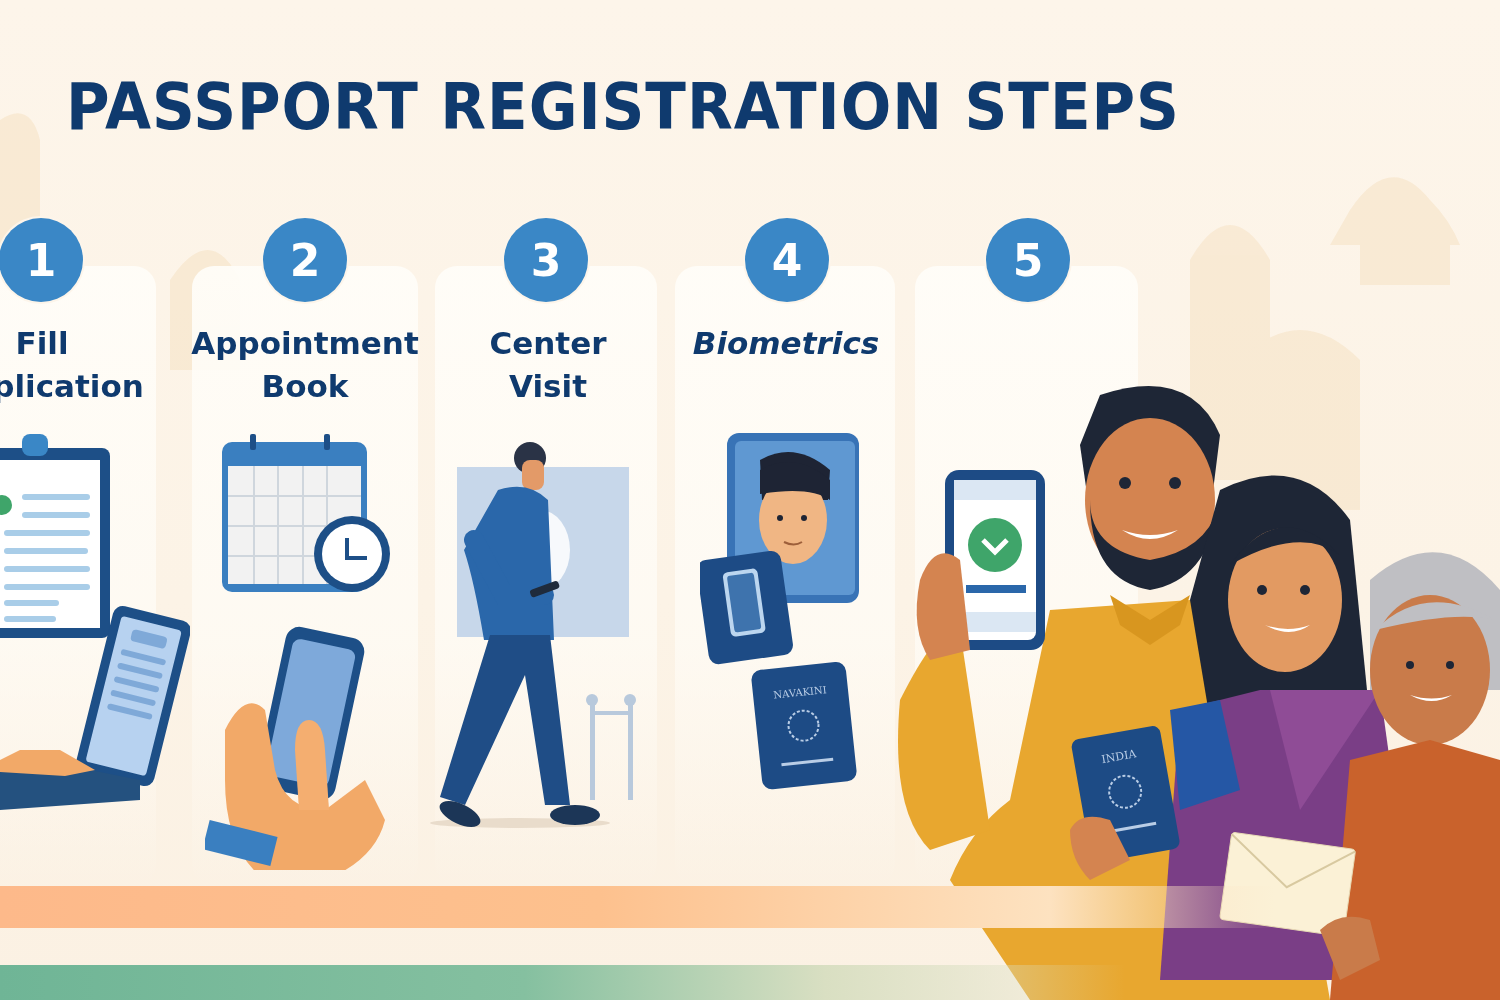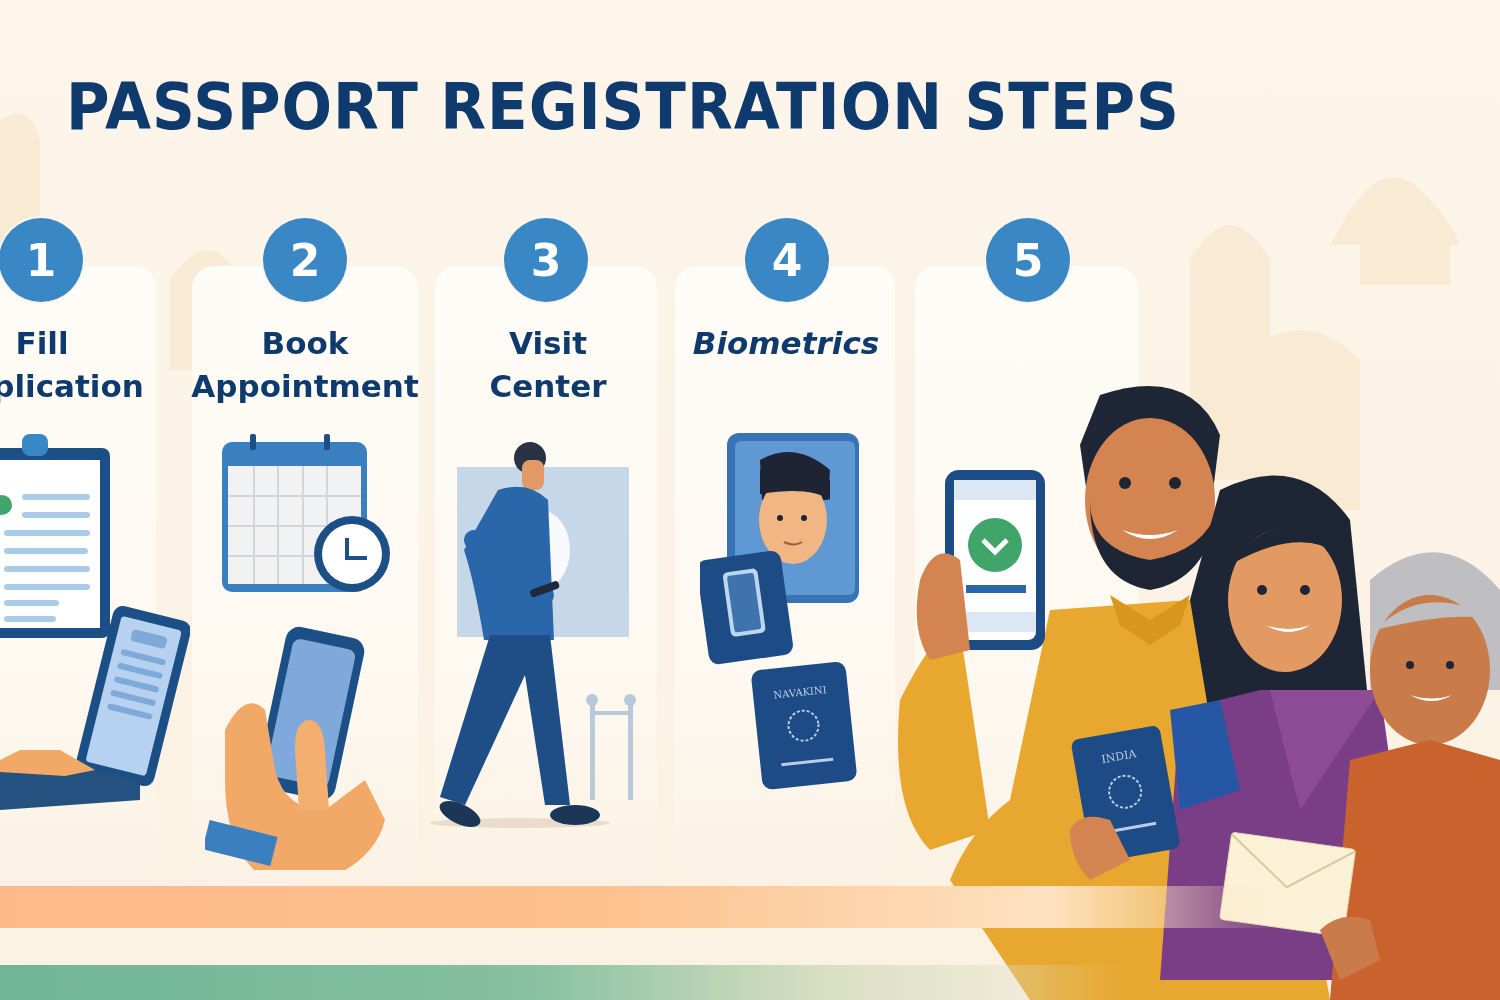--- a/index.html
+++ b/index.html
@@ -49,26 +49,26 @@
 <div class="badge" style="left:263px;">2</div>
 <div class="badge" style="left:504px;">3</div>
 <div class="badge" style="left:745px;">4</div>
 <div class="badge" style="left:986px;">5</div>
 
 <div class="label" style="left:-88px;">
   <span>Fill</span>
   <span style="margin-left:52px;">plication</span>
 </div>
 <div class="label" style="left:175px;">
+  <span>Appointment</span>
   <span>Book</span>
-  <span>Appointment</span>
 </div>
 <div class="label" style="left:418px;">
+  <span>Center</span>
   <span>Visit</span>
-  <span>Center</span>
 </div>
 <div class="label" style="left:656px;font-style:italic;">
   <span>Biometrics</span>
 </div>
 <div class="label" style="left:898px;">
 </div>
 
 <svg class="illus" style="left:0;top:430px;" width="190" height="390" viewBox="0 0 190 390">
   <rect x="-20" y="18" width="130" height="190" rx="8" fill="#1d4f87"></rect>
   <rect x="-10" y="30" width="110" height="168" fill="#fff"></rect>

